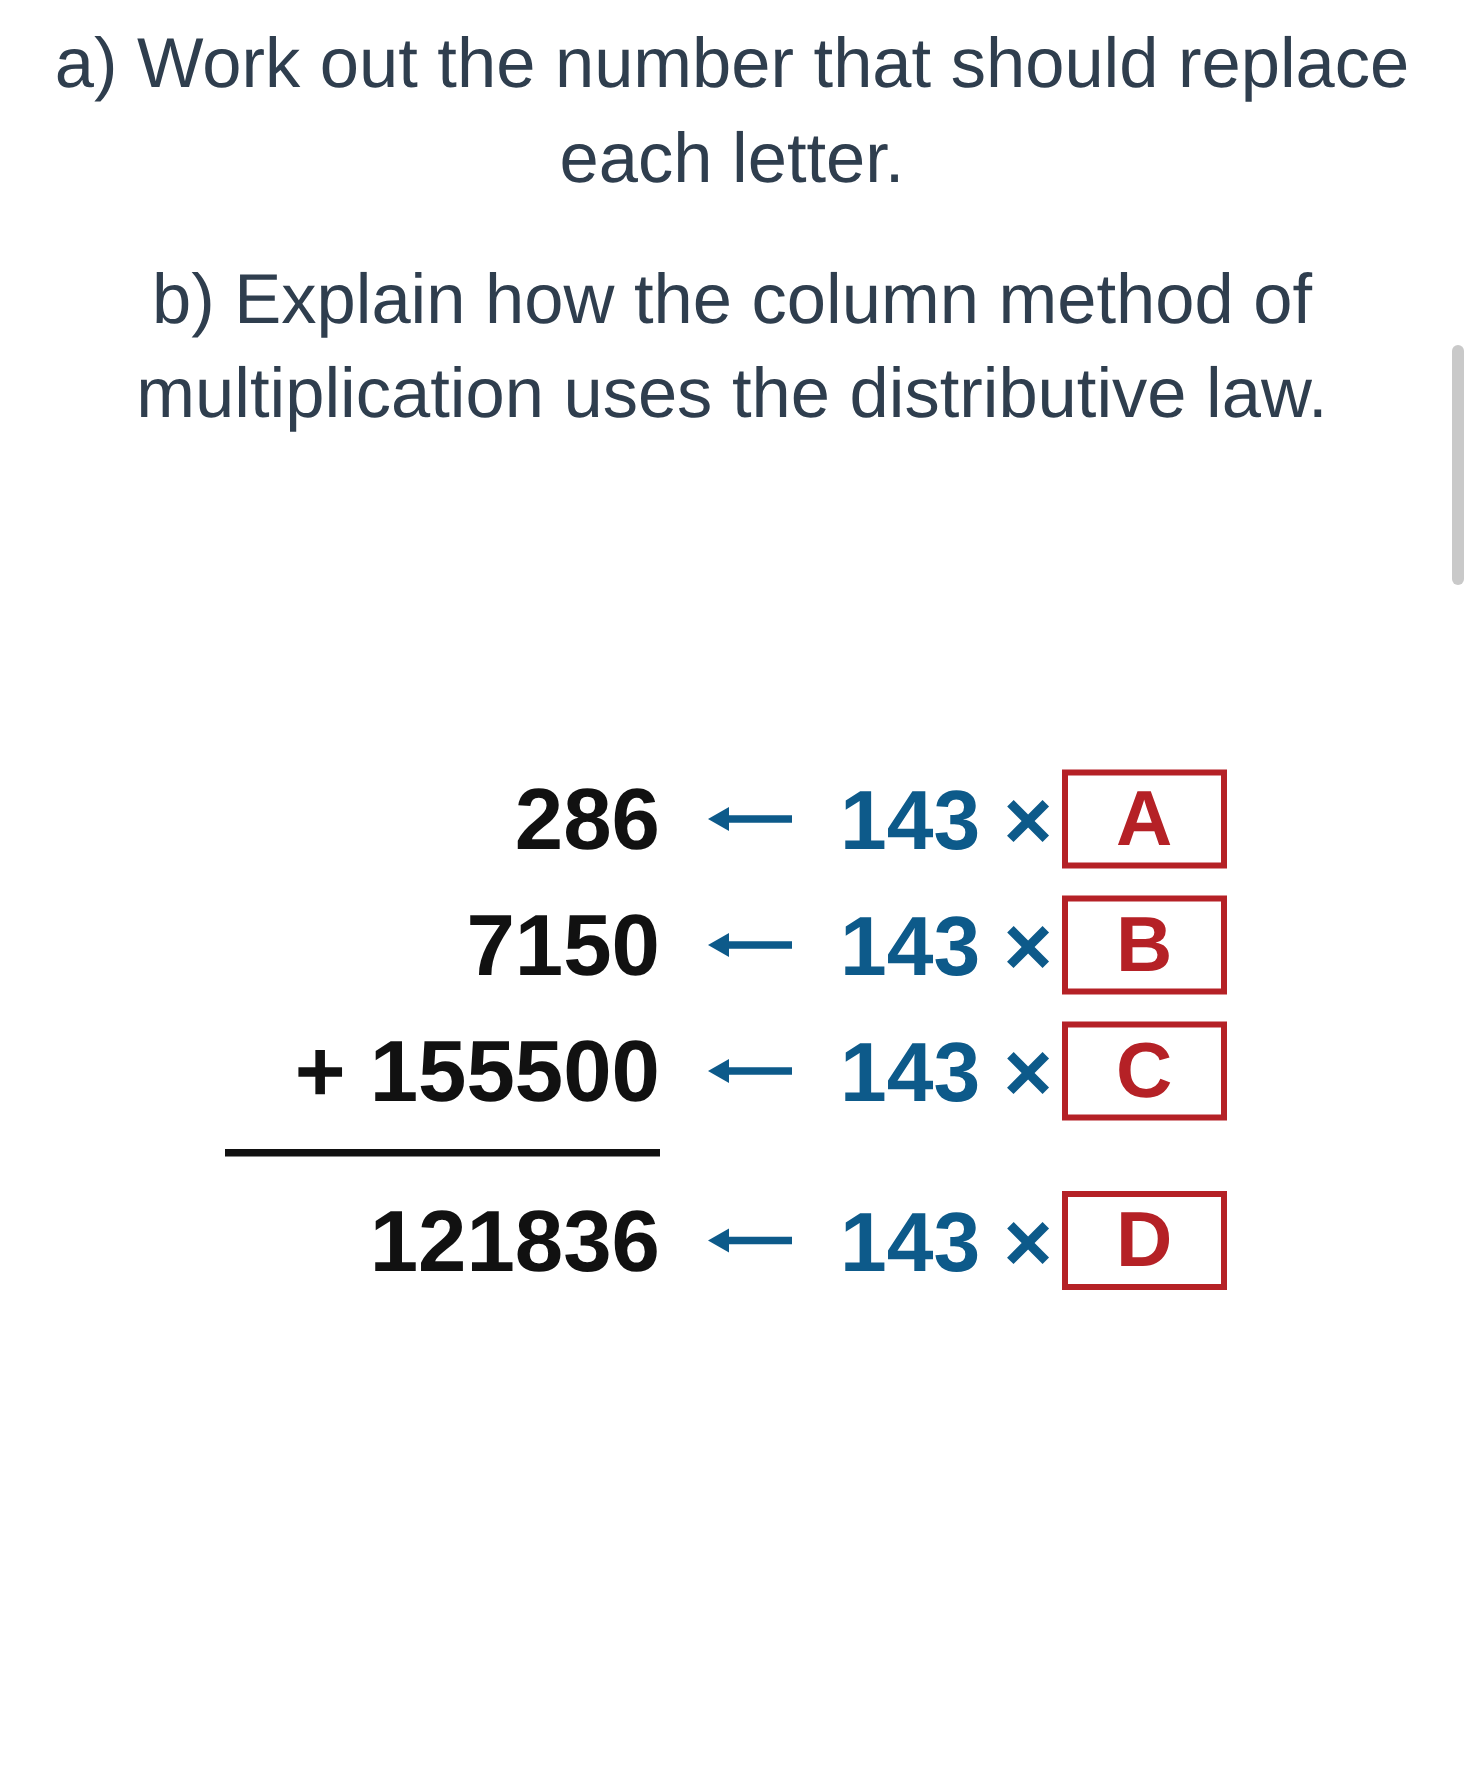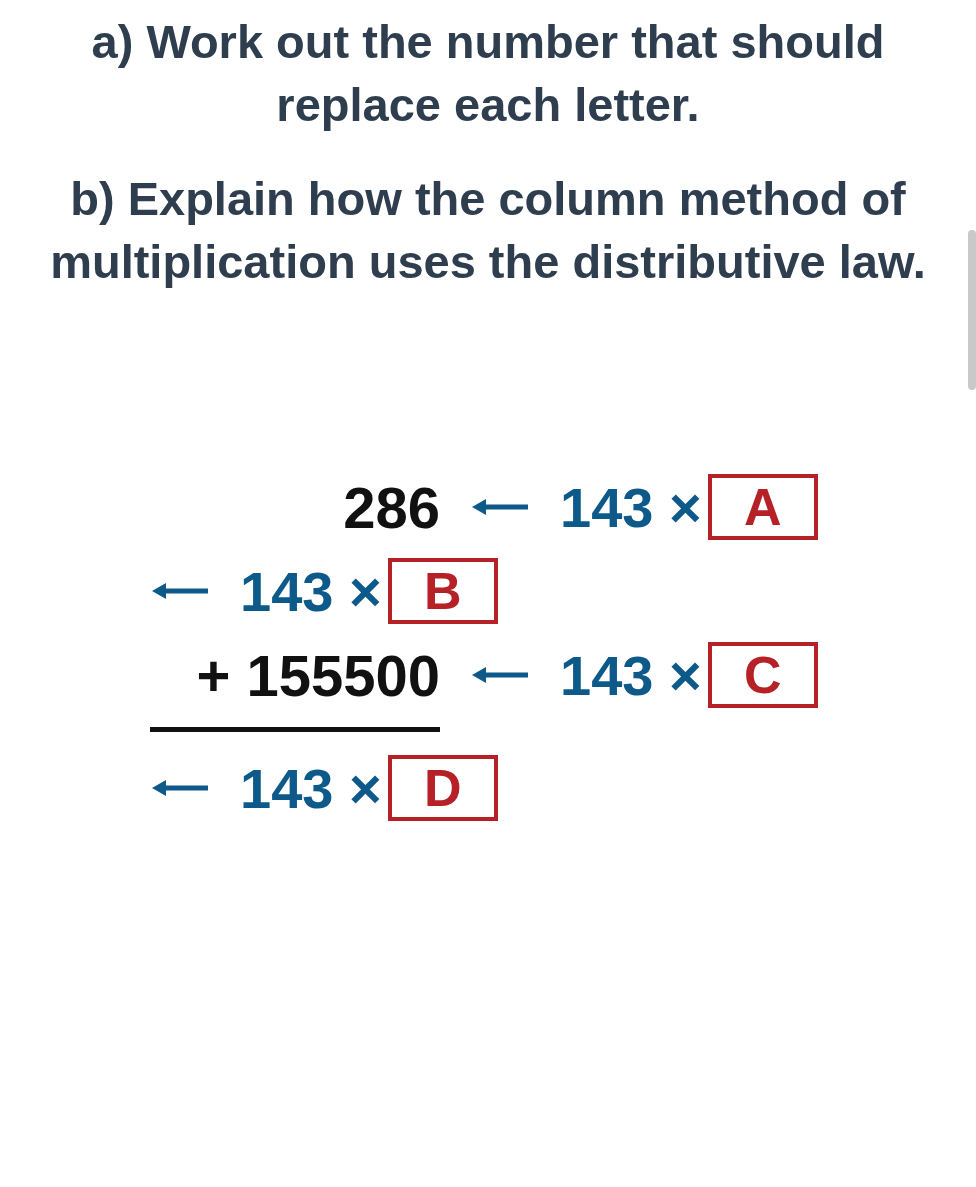--- a/index.html
+++ b/index.html
@@ -30,24 +30,24 @@
     border-radius: 4px;
   }
   .content {
     padding: 10px 30px 0 30px;
   }
   .question {
     font-size: 47px;
     text-align: center;
     line-height: 1.35;
     color: #2f3e4e;
-    font-weight: 700;
+    font-weight: 400;
     margin-bottom: 30px;
   }
-  .question-b { margin-bottom: 63px; }
+  .question-b { margin-bottom: 102px; }
   .math-wrap {
     display: flex;
     flex-direction: column;
     align-items: flex-start;
     width: 100%;
     font-family: Arial, Helvetica, sans-serif;
   }
   .mult-block {
     display: inline-block;
     text-align: right;
@@ -147,20 +147,23 @@
               <polygon points="2,20 16,12 16,28" fill="#0d5a8a"></polygon>
             </svg>
         </span>
         <span class="expr">
           <span>143 ×</span>
           <span class="letter-box">A</span>
         </span>
       </div>
 
       <div class="row">
+        <div class="num-cell">
+          <span></span><span>7150</span>
+        </div>
         <span class="arrow">
           <svg viewBox="0 0 60 40">
               <line x1="58" y1="20" x2="8" y2="20" stroke="#0d5a8a" stroke-width="5"></line>
               <polygon points="2,20 16,12 16,28" fill="#0d5a8a"></polygon>
             </svg>
         </span>
         <span class="expr">
           <span>143 ×</span>
           <span class="letter-box">B</span>
         </span>
@@ -181,20 +184,21 @@
           <span class="letter-box">C</span>
         </span>
       </div>
 
     </div>
 
     <hr class="hr2">
 
     <div class="rows">
       <div class="row">
+        <div class="num-cell">121836</div>
         <span class="arrow">
           <svg viewBox="0 0 60 40">
               <line x1="58" y1="20" x2="8" y2="20" stroke="#0d5a8a" stroke-width="5"></line>
               <polygon points="2,20 16,12 16,28" fill="#0d5a8a"></polygon>
             </svg>
         </span>
         <span class="expr">
           <span>143 ×</span>
           <span class="letter-box">D</span>
         </span>

